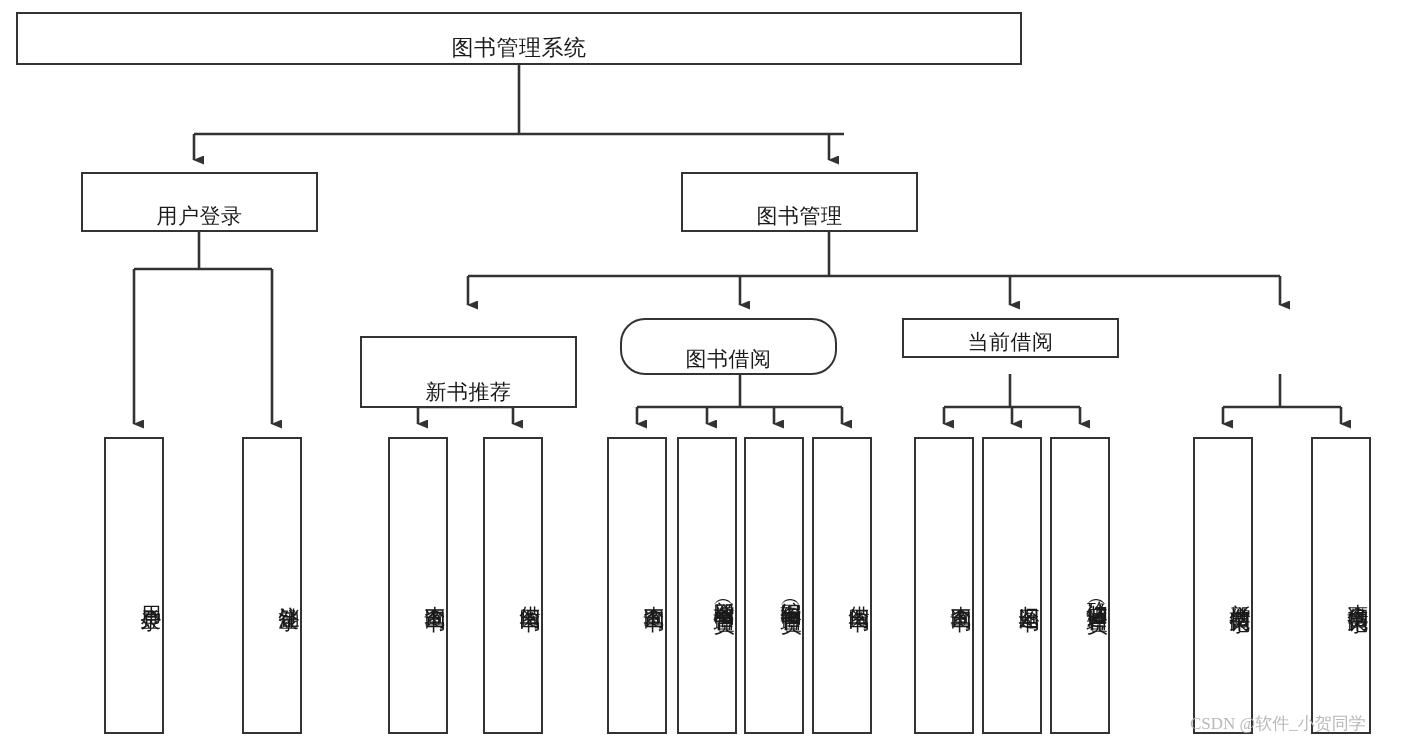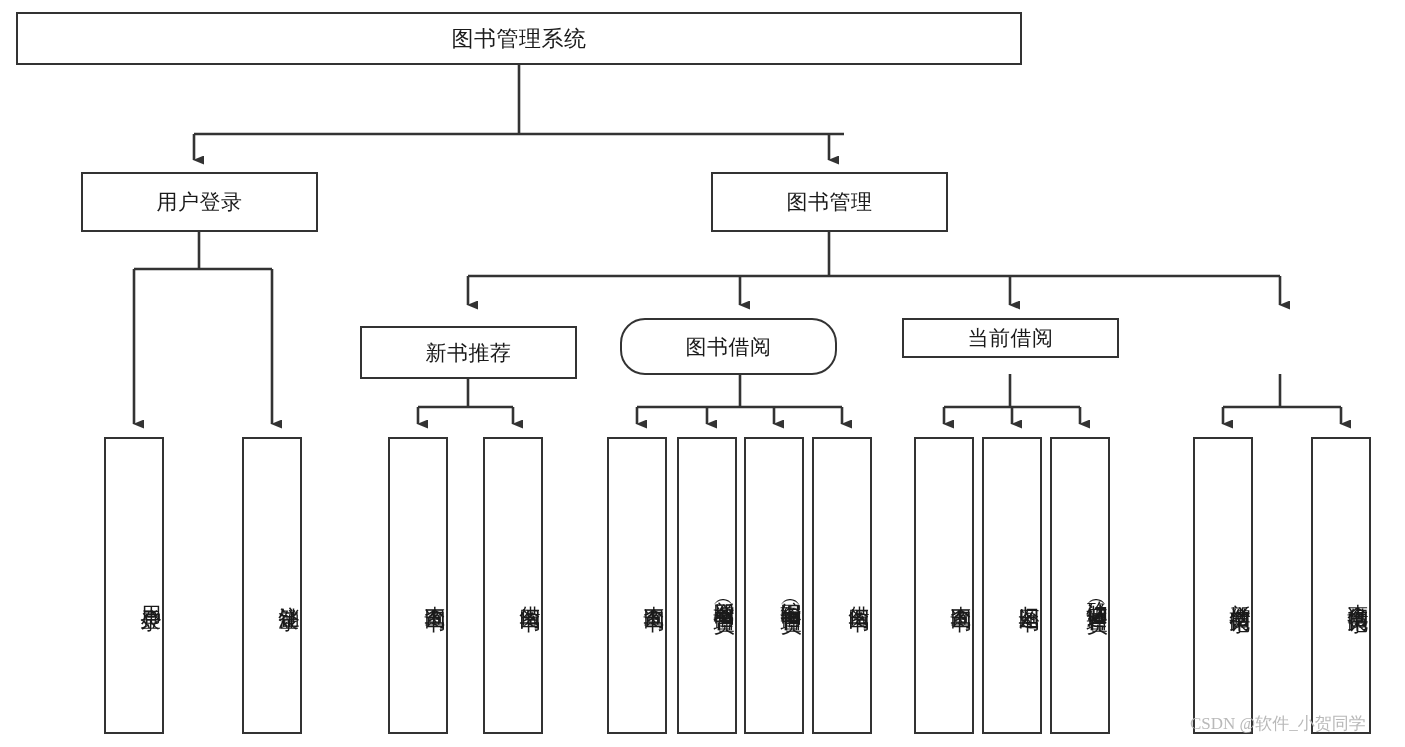--- a/index.html
+++ b/index.html
@@ -32,20 +32,21 @@
     background: #ffffff;
     border: 2px solid #333333;
     display: flex;
     align-items: center;
     justify-content: center;
     color: #1a1a1a;
   }
   .node.hbox {
     font-size: 21px;
     letter-spacing: 0.5px;
+    align-items: flex-end;
   }
   .node.root {
     font-size: 22px;
   }
   .node.vbox {
     writing-mode: vertical-rl;
     text-orientation: upright;
     align-items: flex-start;
     justify-content: center;
     font-size: 21px;
@@ -124,25 +125,25 @@
     </g>
   </svg>
 
   <div class="node hbox root" style="left:16px; top:12px; width:1006px; height:53px;">
     <span>图书管理系统</span>
   </div>
 
   <div class="node hbox" style="left:81px; top:172px; width:237px; height:60px;">
     <span>用户登录</span>
   </div>
-  <div class="node hbox" style="left:711px; top:172px; width:237px; height:60px;">
+  <div class="node hbox" style="left:681px; top:172px; width:237px; height:60px;">
     <span>图书管理</span>
   </div>
 
-  <div class="node hbox" style="left:360px; top:326px; width:217px; height:53px;">
+  <div class="node hbox" style="left:360px; top:336px; width:217px; height:72px;">
     <span>新书推荐</span>
   </div>
   <div class="node hbox" style="left:620px; top:318px; width:217px; height:57px;border-radius:25px;">
     <span>图书借阅</span>
   </div>
   <div class="node hbox" style="left:902px; top:318px; width:217px; height:40px;">
     <span>当前借阅</span>
   </div>
 
   <div class="node vbox" style="left:104px; top:437px; width:60px; height:297px;">

